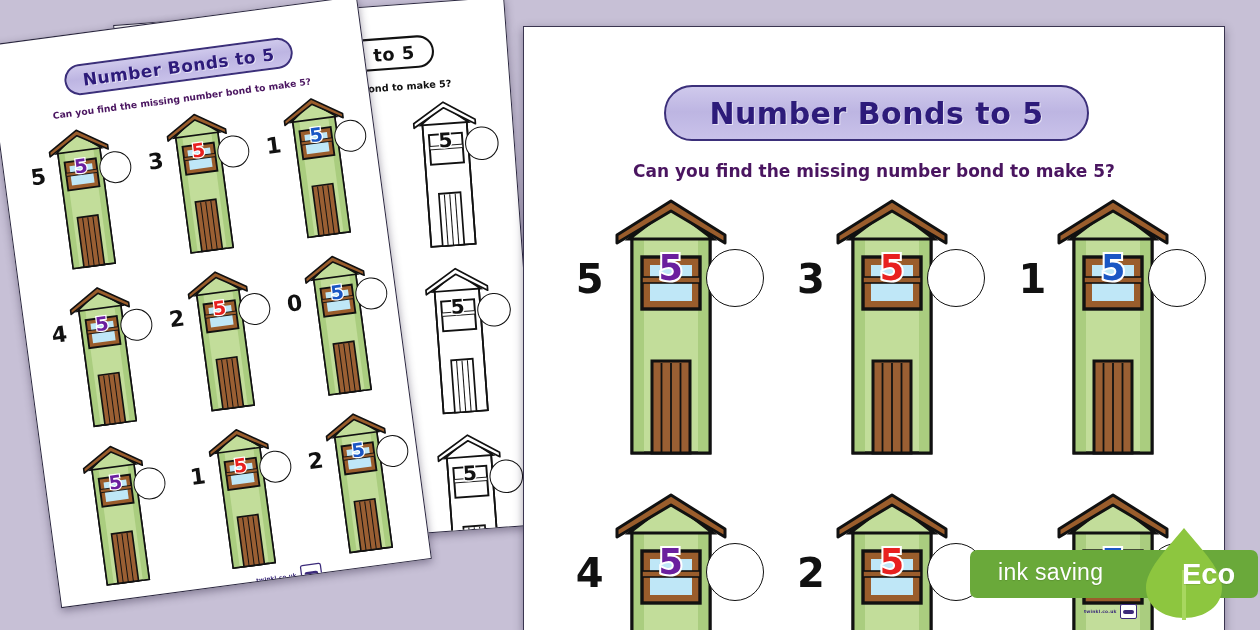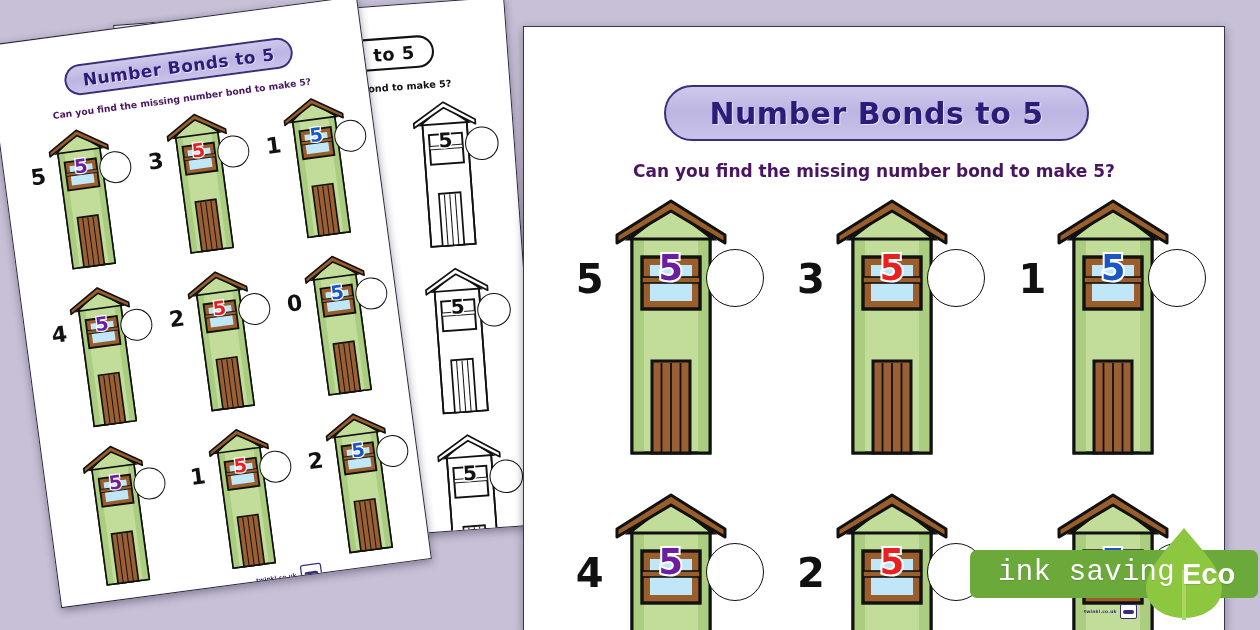--- a/index.html
+++ b/index.html
@@ -152,22 +152,22 @@
   .eco-bar{
     position:absolute;left:6px;top:10px;width:288px;height:48px;
     background:#6aa93a;border-radius:7px;
   }
   .eco-leaf{
     position:absolute;right:34px;top:-14px;width:92px;height:96px;
   }
   .eco-text-ink{
     position:absolute;left:34px;top:10px;height:44px;
     display:flex;align-items:center;
-    color:#ffffff;font-family:Liberation Mono, monospace;
-    font-size:29px;letter-spacing:.3px;
+    color:#ffffff;font-family:Liberation Sans, sans-serif;
+    font-size:23px;letter-spacing:.3px;
     text-shadow:0 1px 1px rgba(0,0,0,.12);
   }
   .eco-text-eco{
     position:absolute;left:218px;top:10px;height:48px;
     display:flex;align-items:center;
     color:#ffffff;font-family:"Liberation Sans", sans-serif;
     font-size:29px;font-weight:bold;
     text-shadow:0 1px 1px rgba(0,0,0,.12);
   }
 </style>

